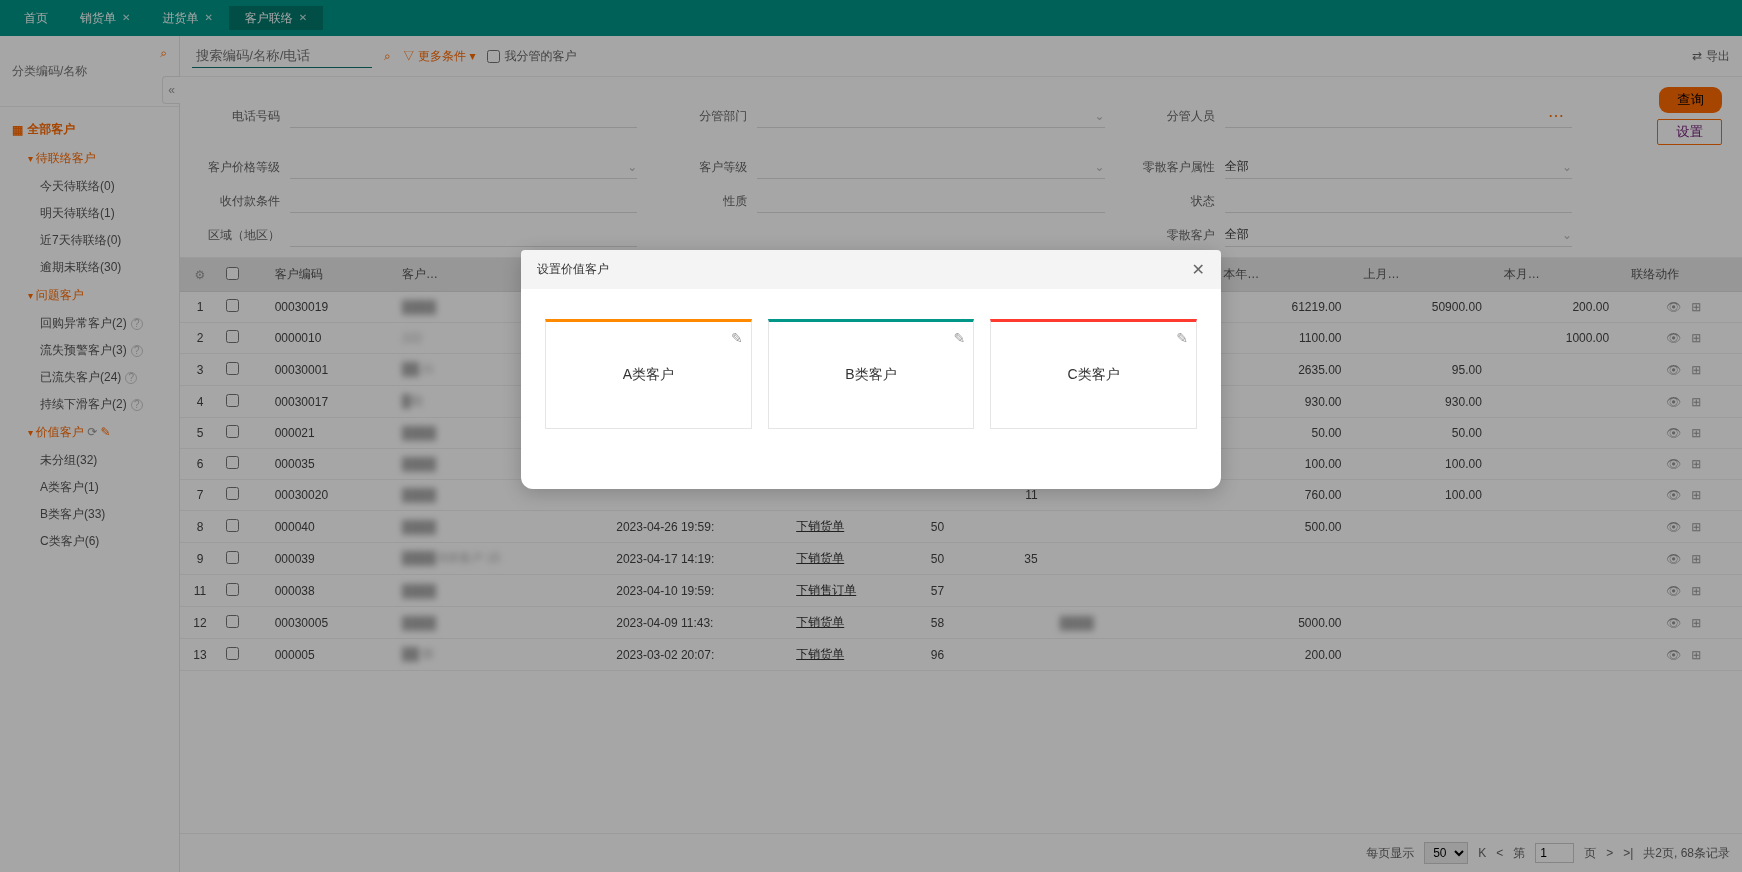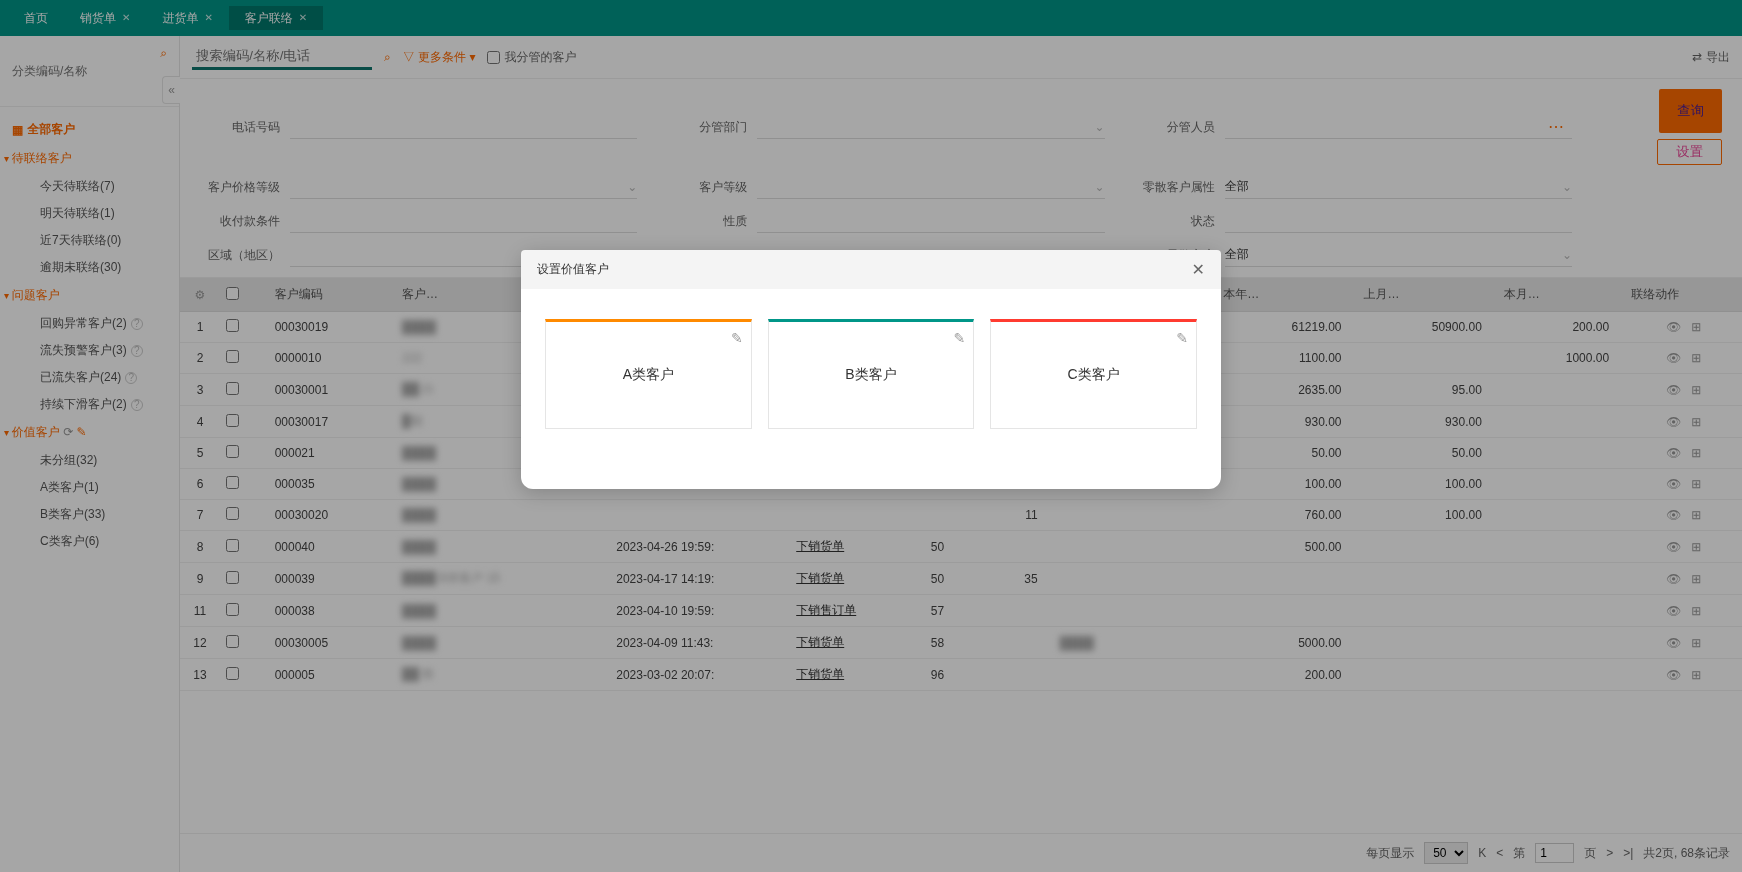--- a/index.html
+++ b/index.html
@@ -9,41 +9,41 @@
 .tab.active { background: #00786c; }
 .tab .close { font-size: 10px; opacity: .8; }
 .main { display: flex; height: calc(100% - 36px); }
 .sidebar { width: 180px; background: #fff; border-right: 1px solid #e5e5e5; display: flex; flex-direction: column; position: relative; }
 .side-search { padding: 24px 10px; border-bottom: 1px solid #eee; position: relative; }
 .side-search input { width: 100%; border: none; outline: none; font-size: 12px; padding: 4px 20px 4px 2px; }
 .side-search .sicon { position: absolute; right: 12px; top: 10px; color: #ff6a00; }
 .collapse-btn { position: absolute; top: 40px; right: -1px; width: 18px; height: 28px; background: #fff; border: 1px solid #e5e5e5; border-right: none; display: flex; align-items: center; justify-content: center; color: #999; cursor: pointer; border-radius: 4px 0 0 4px; }
 .tree { padding: 8px 0; overflow-y: auto; }
 .tree-h { color: #ff6a00; padding: 6px 12px; font-weight: bold; display: flex; align-items: center; gap: 4px; }
-.tree-g { color: #ff6a00; padding: 6px 12px 6px 4px; cursor: pointer; }
+.tree-g { color: #ff6a00; padding: 6px 12px 6px 28px; cursor: pointer; }
 .tree-g::before { content: "▸ "; font-size: 10px; }
 .tree-g.open::before { content: "▾ "; }
 .tree-i { color: #555; padding: 5px 12px 5px 40px; cursor: pointer; display: flex; align-items: center; gap: 4px; }
 .tree-i .qicon { color: #bbb; font-size: 10px; border: 1px solid #ccc; border-radius: 50%; width: 12px; height: 12px; display: inline-flex; align-items: center; justify-content: center; }
 .content { flex: 1; display: flex; flex-direction: column; background: #f7f7f7; overflow: hidden; }
 .filterbar { background: #fff; padding: 8px 12px; display: flex; align-items: center; gap: 12px; border-bottom: 1px solid #eee; }
-.filterbar input[type=text] { border: none; border-bottom: 3px solid #0f766e; padding: 4px; width: 180px; outline: none; }
+.filterbar input[type=text] { border: none; border-bottom: 1px solid #0f766e; padding: 4px; width: 180px; outline: none; }
 .filterbar .sicon2 { color: #ff6a00; }
 .more-link { color: #ff6a00; cursor: pointer; }
 .chk { display: flex; gap: 4px; color: #666; }
 .export { margin-left: auto; color: #666; cursor: pointer; display: flex; align-items: center; gap: 4px; }
 .filters { background: #fff; padding: 10px 20px 10px 20px; display: grid; grid-template-columns: repeat(3, 1fr) 120px; gap: 10px 30px; border-bottom: 1px solid #eee; }
 .frow { display: flex; align-items: center; }
 .flabel { width: 90px; text-align: right; color: #666; padding-right: 10px; }
 .finput { flex: 1; border-bottom: 1px solid #ddd; height: 24px; display: flex; align-items: center; justify-content: space-between; color: #999; }
 .finput .val { color: #333; }
 .drop { color: #bbb; }
 .actions { display: flex; flex-direction: column; gap: 6px; align-items: flex-end; }
-.btn-primary { background: #ff6a00; color: #4c1d95; border: none; padding: 13px 18px; border-radius: 2px; cursor: pointer; }
-.btn-outline { background: #fff; color: #ec4899; border: 1px solid #ff6a00; padding: 3px 18px; border-radius: 2px; cursor: pointer; }
+.btn-primary { background: #ff6a00; color: #000000; border: none; padding: 4px 18px; border-radius: 9px; cursor: pointer; }
+.btn-outline { background: #fff; color: #701a75; border: 1px solid #ff6a00; padding: 3px 18px; border-radius: 2px; cursor: pointer; }
 .more-dots { color: #ff6a00; font-size: 16px; padding: 0 8px; cursor: pointer; }
 .tablewrap { flex: 1; background: #fff; margin: 0; overflow: auto; position: relative; }
 table { border-collapse: collapse; width: 100%; }
 th { background: #e8e8e8; font-weight: normal; color: #555; padding: 8px 6px; text-align: left; border-bottom: 1px solid #ddd; white-space: nowrap; font-size: 12px; }
 th:first-child, td:first-child { text-align: center; width: 40px; }
 td { padding: 7px 6px; border-bottom: 1px solid #f0f0f0; white-space: nowrap; color: #444; }
 td .link { color: #333; text-decoration: underline; cursor: pointer; }
 td.num { text-align: right; padding-right: 16px; }
 td.blur { filter: blur(3px); color: #aaa; }
 .gear { color: #999; }
@@ -86,21 +86,21 @@
 <div class="main">
   <div class="sidebar">
     <div class="side-search">
       <input type="text" placeholder="分类编码/名称" style="">
       <span class="sicon">⌕</span>
     </div>
     <div class="collapse-btn">«</div>
     <div class="tree">
       <div class="tree-h">▦ <span>全部客户</span></div>
       <div class="tree-g open">待联络客户</div>
-      <div class="tree-i">今天待联络(7)</div>
+      <div class="tree-i">今天待联络(0)</div>
       <div class="tree-i">明天待联络(1)</div>
       <div class="tree-i">近7天待联络(0)</div>
       <div class="tree-i">逾期未联络(30)</div>
       <div class="tree-g open">问题客户</div>
       <div class="tree-i">
           <span>回购异常客户(2)</span>
           <span class="qicon">?</span>
         </div>
       <div class="tree-i">
           <span>流失预警客户(3)</span>

